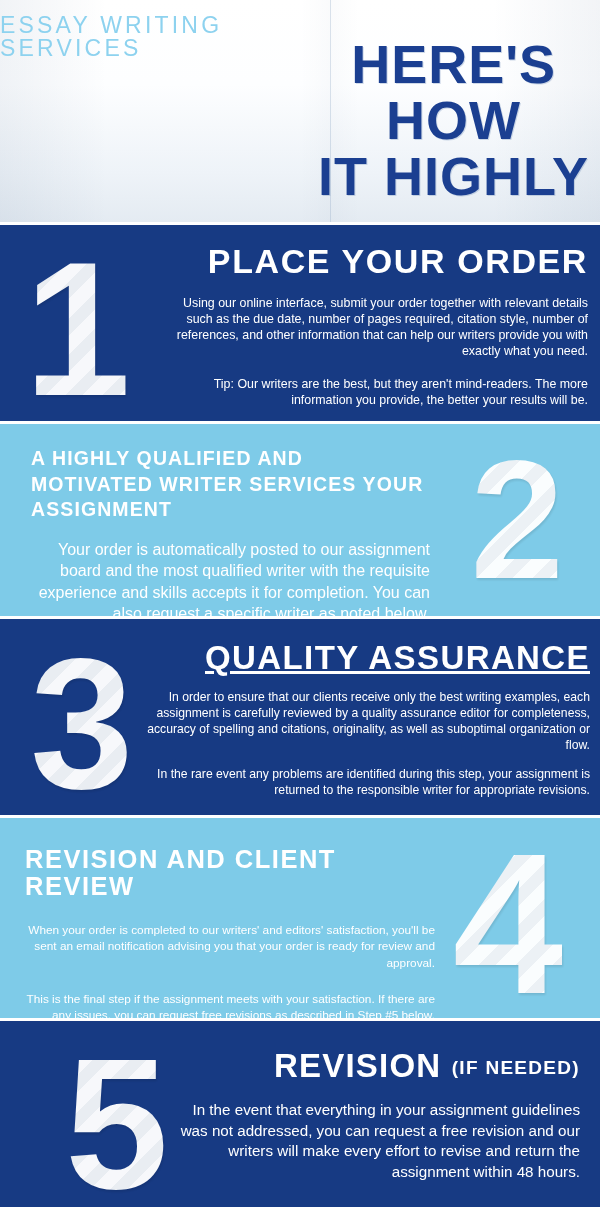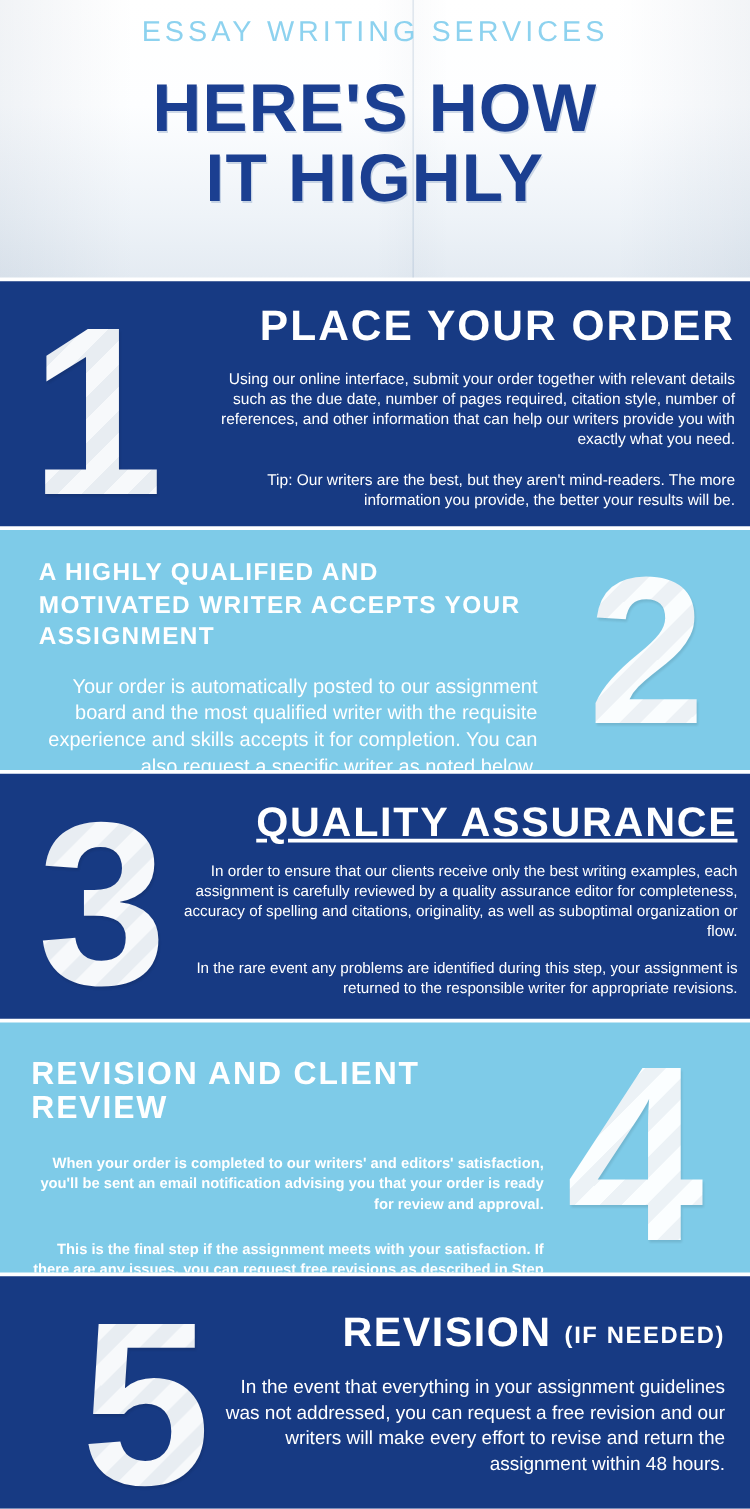--- a/index.html
+++ b/index.html
@@ -10,21 +10,21 @@
   }
   .page{position:relative;width:600px;height:1207px;}
 
   
   .header{
     position:relative;
     height:222px;
     background:
       linear-gradient(90deg, rgba(0,40,90,0.055) 0%, rgba(0,40,90,0.0) 18%, rgba(0,40,90,0.0) 50%, rgba(0,40,90,0.02) 55%, rgba(0,40,90,0.0) 60%, rgba(0,40,90,0.0) 82%, rgba(0,40,90,0.05) 100%),
       linear-gradient(180deg, #ffffff 0%, #fdfeff 38%, #eef3f8 78%, #e4ebf2 100%);
-    display:flex;flex-direction:column;align-items:center;
+    display:flex;flex-direction:row;
     box-sizing:border-box;
     padding-top:14px;
   }
   .header:after{
     content:"";position:absolute;top:0;bottom:0;left:330px;width:1px;
     background:rgba(140,165,195,0.30);
   }
   .eyebrow{
     color:#8dd2ef;
     font-size:23px;
@@ -113,21 +113,21 @@
   #s3 .bignum{font-size:186px;top:12px;left:30px;}
   #s3 .content{position:absolute;left:140px;right:10px;top:22px;text-align:right;}
   #s3 .step-title{font-size:33px;letter-spacing:1.4px;text-decoration:underline;}
   #s3 .step-body{font-size:12.2px;margin-top:14px;}
 
   
   #s4{height:200px;}
   #s4 .bignum{font-size:200px;top:6px;right:38px;}
   #s4 .content{position:absolute;left:25px;right:165px;top:28px;text-align:left;}
   #s4 .step-title{font-size:25.5px;letter-spacing:1.5px;}
-  #s4 .step-body{font-size:11.8px;margin-top:22px;line-height:1.38;font-weight:bold;}
+  #s4 .step-body{font-size:11.8px;margin-top:22px;line-height:1.38;}
   #s4 .step-body + .step-body{margin-top:20px;}
 
   
   #s5{height:186px;}
   #s5 .bignum{font-size:186px;top:10px;left:65px;}
   #s5 .content{position:absolute;left:175px;right:20px;top:28px;text-align:right;}
   #s5 .step-title{font-size:33px;letter-spacing:1.2px;}
   #s5 .title-note{font-size:19px;letter-spacing:1.3px;vertical-align:3px;}
   #s5 .step-body{font-size:15.2px;margin-top:16px;line-height:1.36;}
 </style>
@@ -153,21 +153,21 @@
       <p class="step-body">Using our online interface, submit your order together with relevant details such as the due date, number of pages required, citation style, number of references, and other information that can help our writers provide you with exactly what you need.</p>
       <p class="step-body">Tip:  Our writers are the best, but they aren't mind-readers. The more information you provide, the better your results will be.</p>
     </div>
   </section>
 
   <div class="divider"></div>
 
   <section class="step light" id="s2">
     <div class="bignum right">2</div>
     <div class="content">
-      <h2 class="step-title">A HIGHLY QUALIFIED AND MOTIVATED WRITER ACCEPTS YOUR ASSIGNMENT</h2>
+      <h2 class="step-title">A HIGHLY QUALIFIED AND MOTIVATED WRITER SERVICES YOUR ASSIGNMENT</h2>
       <p class="step-body">Your order is automatically posted to our assignment board and the most qualified writer with the requisite experience and skills accepts it for completion. You can also request a specific writer as noted below.</p>
     </div>
   </section>
 
   <div class="divider"></div>
 
   <section class="step dark" id="s3">
     <div class="bignum left">3</div>
     <div class="content">
       <h2 class="step-title">QUALITY ASSURANCE</h2>

